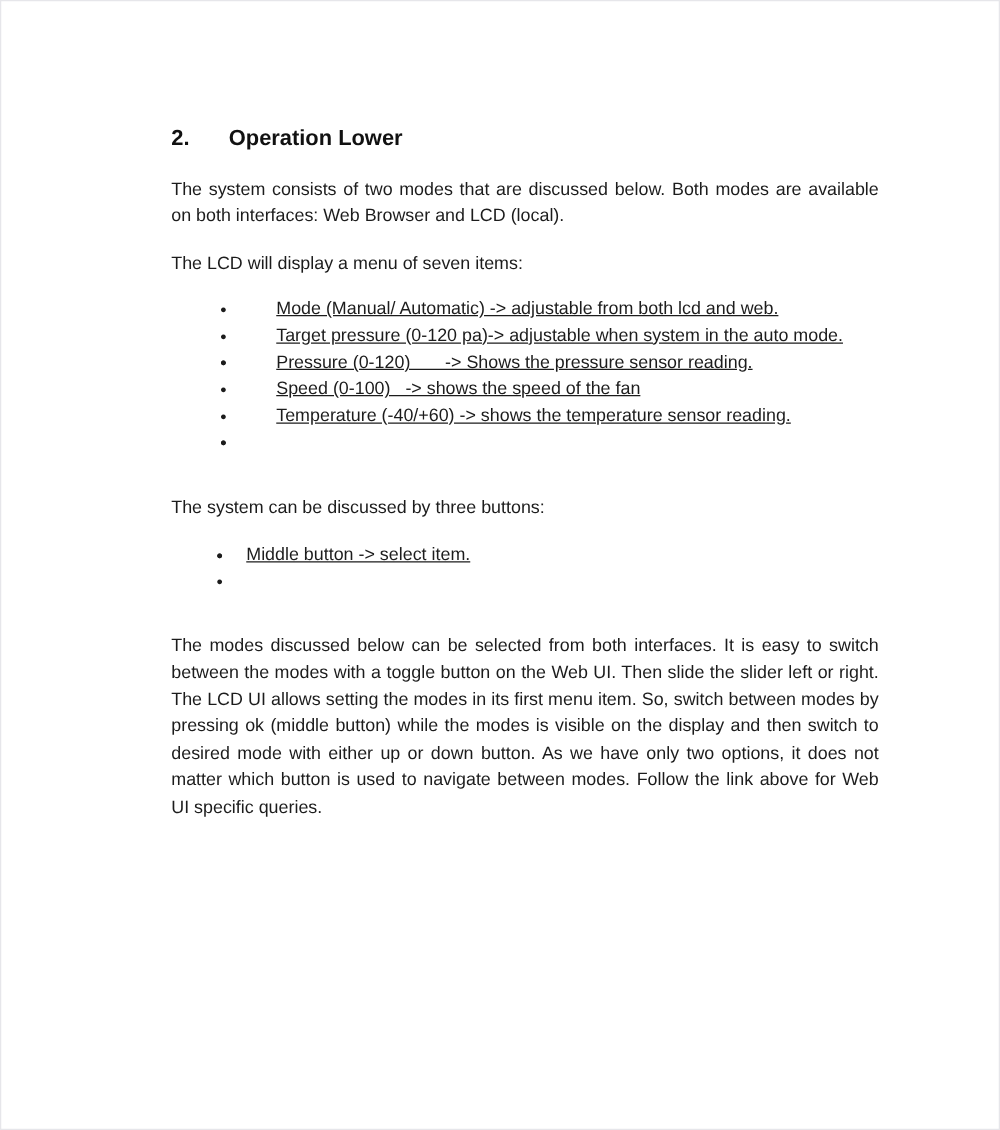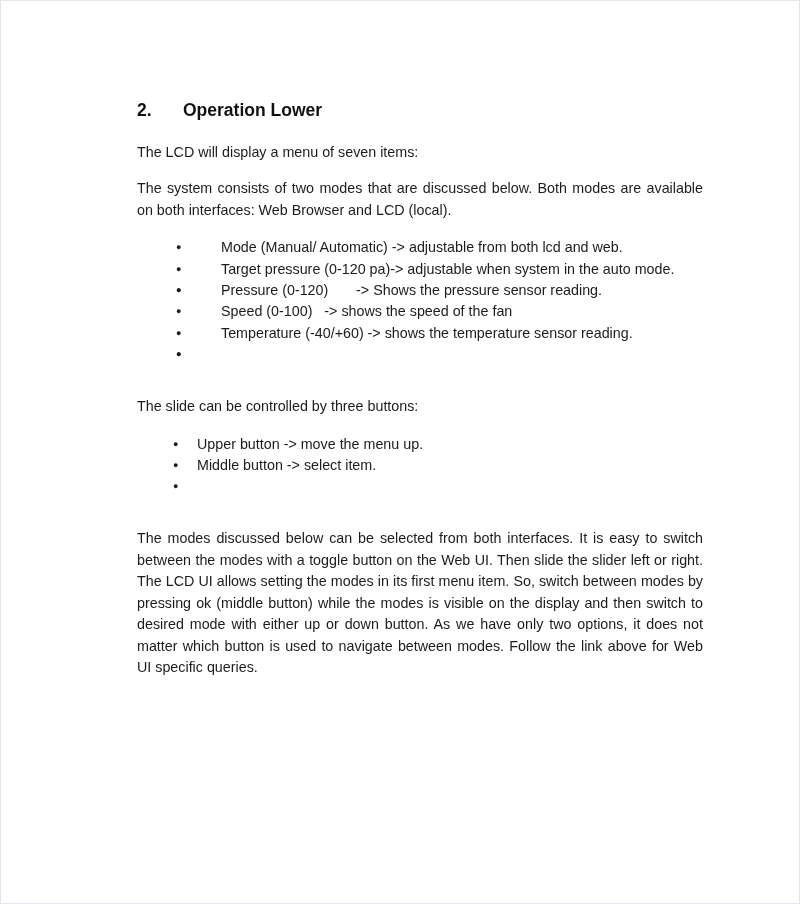--- a/index.html
+++ b/index.html
@@ -62,36 +62,37 @@
   .bullet {
     position: absolute;
     top: 0;
     font-size: 9px;
     line-height: 21.4px;
   }
   ul.menu-list .bullet    { left: 39px; }
   ul.buttons-list .bullet { left: 36px; }
   .li-text {
     white-space: pre-wrap;
+    text-decoration: underline;
   }
 </style>
 </head>
 <body>
 
 <div class="doc-page">
   <div class="doc-content">
 
     <h1 class="doc-heading">
       <span class="heading-number">2.</span>
       <span class="heading-title">Operation Lower</span>
     </h1>
 
+    <p class="body-para intro-para">The system consists of two modes that are discussed below. Both modes are available on both interfaces: Web Browser and LCD (local).</p>
+
     <p class="body-para menu-intro-para">The LCD will display a menu of seven items:</p>
-
-    <p class="body-para intro-para">The system consists of two modes that are discussed below. Both modes are available on both interfaces: Web Browser and LCD (local).</p>
 
     <ul class="bullet-list menu-list">
       <li>
         <span class="bullet">●</span>
         <span class="li-text">Mode (Manual/ Automatic) -&gt; adjustable from both lcd and web.</span>
       </li>
       <li>
         <span class="bullet">●</span>
         <span class="li-text">Target pressure (0-120 pa)-&gt; adjustable when system in the auto mode.</span>
       </li>
@@ -111,26 +112,25 @@
         <span class="li-text">Temperature (-40/+60) -&gt; shows the temperature sensor reading.</span>
       </li>
       <li>
         <span class="bullet">●</span>
       </li>
       <li>
         <span class="bullet">●</span>
       </li>
     </ul>
 
-    <p class="body-para buttons-intro-para">The slide can be controlled by three buttons:</p>
+    <p class="body-para buttons-intro-para">The system can be discussed by three buttons:</p>
 
     <ul class="bullet-list buttons-list">
       <li>
         <span class="bullet">●</span>
-        <span class="li-text">Upper button -&gt; move the menu up.</span>
       </li>
       <li>
         <span class="bullet">●</span>
         <span class="li-text">Middle button -&gt; select item.</span>
       </li>
       <li>
         <span class="bullet">●</span>
       </li>
     </ul>
 

